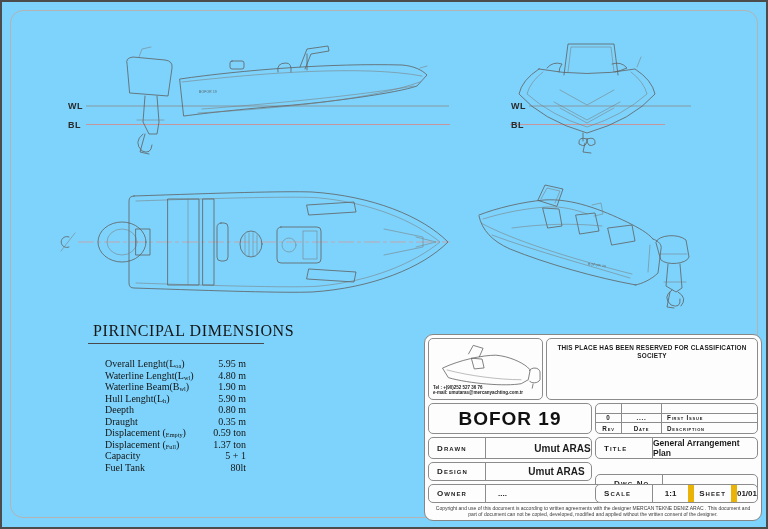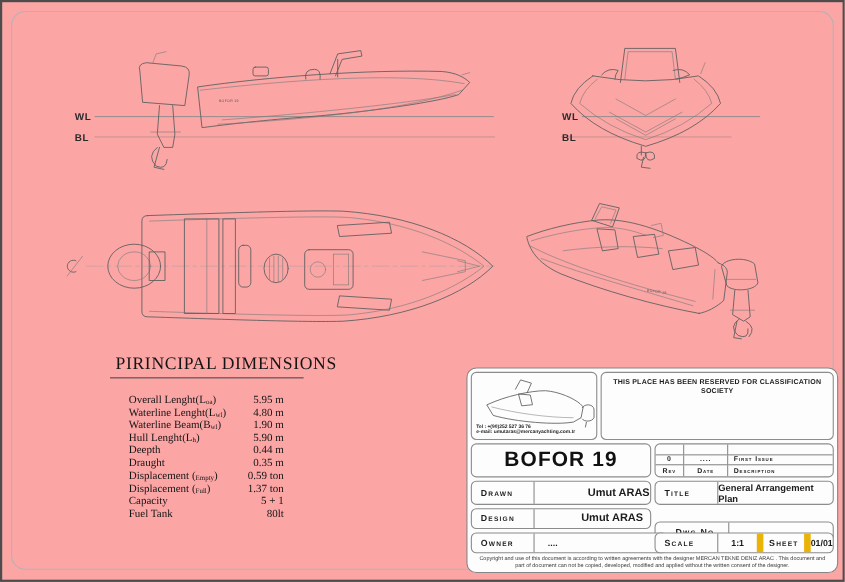--- a/index.html
+++ b/index.html
@@ -1,30 +1,30 @@
 <!DOCTYPE html>
 <html><head>
 <meta charset="utf-8">
 <style>
   html,body{margin:0;padding:0;background:#e8e8e8;}
-  .page{position:relative;width:768px;height:529px;background:#fca5a5;overflow:hidden;
+  .page{position:relative;width:768px;height:529px;background:#7dd3fc;overflow:hidden;
         font-family:"Liberation Sans",sans-serif;box-sizing:border-box;border:2px solid #4c4c4c;}
   .inner-frame{position:absolute;left:8px;top:8px;right:8px;bottom:9px;
         border:1px solid #b3b3b3;border-radius:13px;pointer-events:none;}
   svg.drawings{position:absolute;left:0;top:0;width:768px;height:330px;}
   svg .ln{fill:none;stroke:#5f5f5f;stroke-width:0.8;stroke-linecap:round;stroke-linejoin:round;}
   svg .thin{fill:none;stroke:#7a7a7a;stroke-width:0.55;stroke-linecap:round;}
   svg .wl-line{stroke:#8a8a8a;stroke-width:0.8;}
   svg .bl-line{stroke:#c98f8f;stroke-width:0.9;}
   svg .cl-line{stroke:#d0a0a0;stroke-width:0.8;}
   svg .axis-label{font-family:"Liberation Sans",sans-serif;font-size:9px;font-weight:bold;fill:#2a2a2a;letter-spacing:0.5px;}
   svg .hull-name{font-family:"Liberation Sans",sans-serif;font-size:3.2px;fill:#555;letter-spacing:0.3px;}
 
   
-  .dimensions{position:absolute;left:86px;top:320px;width:158px;color:#151515;margin-left:12px;}
+  .dimensions{position:absolute;left:86px;top:320px;width:158px;color:#151515;}
   .dim-title{font-family:"Liberation Serif",serif;font-size:16px;letter-spacing:0.6px;
         white-space:nowrap;padding:0 0 3px 5px;border-bottom:1.4px solid #4a4a4a;width:171px;}
   .dim-rows{margin-top:15px;}
   .dim-row{display:flex;justify-content:space-between;font-family:"Liberation Serif",serif;
         font-size:10px;line-height:10.5px;padding-left:17px;white-space:nowrap;}
   .dim-small{font-size:6.3px;position:relative;top:1px;}
   .dim-value{text-align:right;}
 
   
   .title-block{position:absolute;left:422px;top:332px;width:336px;height:185px;
@@ -179,21 +179,21 @@
       <div class="dim-row">
           <span class="dim-label"><span>Waterline Beam(B</span><span class="dim-small">wl</span><span>)</span></span>
           <span class="dim-value">1.90 m</span>
         </div>
       <div class="dim-row">
           <span class="dim-label"><span>Hull Lenght(L</span><span class="dim-small">h</span><span>)</span></span>
           <span class="dim-value">5.90 m</span>
         </div>
       <div class="dim-row">
           <span class="dim-label"><span>Deepth</span><span class="dim-small"></span><span></span></span>
-          <span class="dim-value">0.44 m</span>
+          <span class="dim-value">0.80 m</span>
         </div>
       <div class="dim-row">
           <span class="dim-label"><span>Draught</span><span class="dim-small"></span><span></span></span>
           <span class="dim-value">0.35 m</span>
         </div>
       <div class="dim-row">
           <span class="dim-label"><span>Displacement (</span><span class="dim-small">Empty</span><span>)</span></span>
           <span class="dim-value">0.59 ton</span>
         </div>
       <div class="dim-row">

